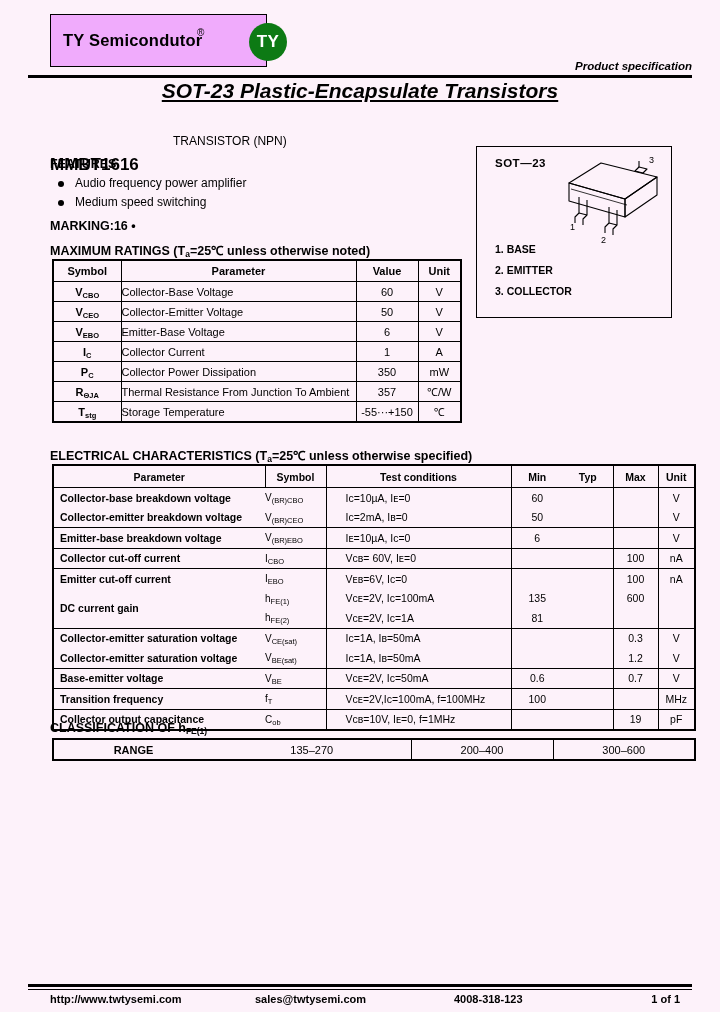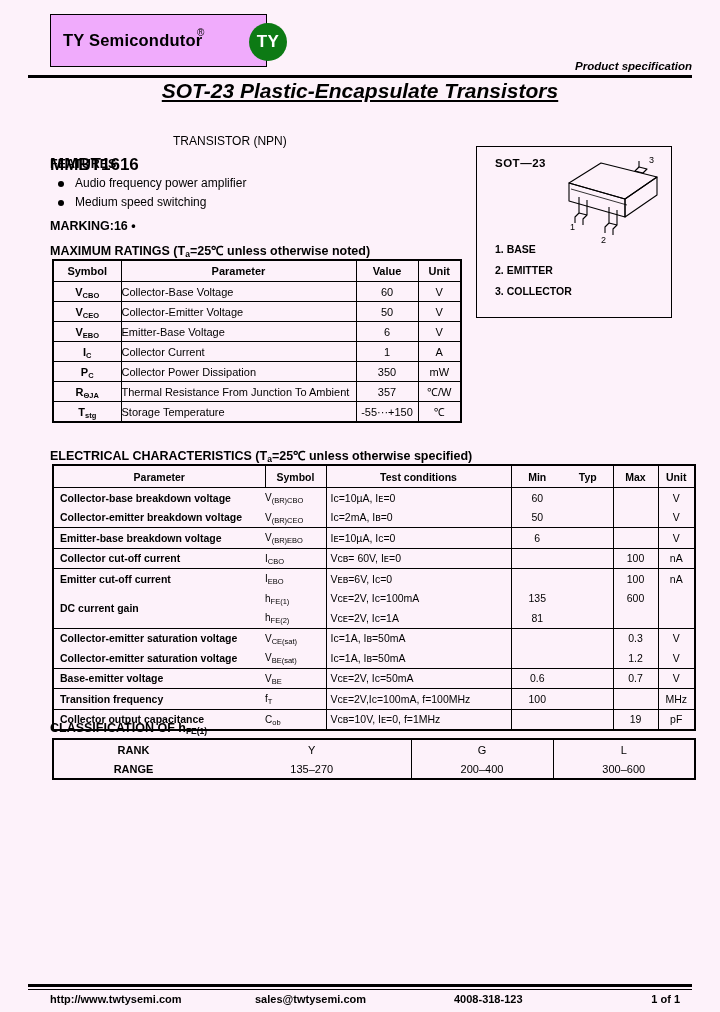--- a/index.html
+++ b/index.html
@@ -232,21 +232,21 @@
     font-size: 10.5px;
     border-left: 2px solid #000;
     border-right: none;
   }
   .tbl-ec td.sym {
     text-align: left;
     font-size: 10px;
     border-left: none;
     border-right: 1px solid #000;
   }
-  .tbl-ec td.cond { text-align: left; padding-left: 4px; border-left: none; border-right: 1px solid #000; }
+  .tbl-ec td.cond { text-align: left; padding-left: 19px; border-left: none; border-right: 1px solid #000; }
   .tbl-ec td.min  { text-align: center; border-left: none; border-right: none; }
   .tbl-ec td.typ  { text-align: center; border-left: none; border-right: 1px solid #000; }
   .tbl-ec td.max  { text-align: center; border-left: none; border-right: 1px solid #000; }
   .tbl-ec td.uni  { text-align: center; border-left: none; border-right: 2px solid #000; }
   .tbl-ec tr.sep td { border-bottom: 1px solid #000; }
   .tbl-ec tr.nosep td { border-bottom: none; }
   .tbl-ec tr.last td { border-bottom: 2px solid #000; }
   .tbl-ec td.innerline { border-bottom: 1px solid #000; }
 
   .tbl-cls {
@@ -562,26 +562,20 @@
 
   <table class="tbl-cls">
     <colgroup>
       <col style="width:160px">
         <col style="width:198px">
         <col style="width:142px">
         <col style="width:142px">
     </colgroup>
     <tbody>
       <tr>
-        <td class="lbl">RANK</td>
-        <td class="c-y">Y</td>
-        <td>G</td>
-        <td class="c-l">L</td>
-      </tr>
-      <tr>
         <td class="lbl">RANGE</td>
         <td class="c-y">135–270</td>
         <td>200–400</td>
         <td class="c-l">300–600</td>
       </tr>
     </tbody>
   </table>
 
   <div class="hrule-foot"></div>
   <div class="hrule-foot2"></div>

